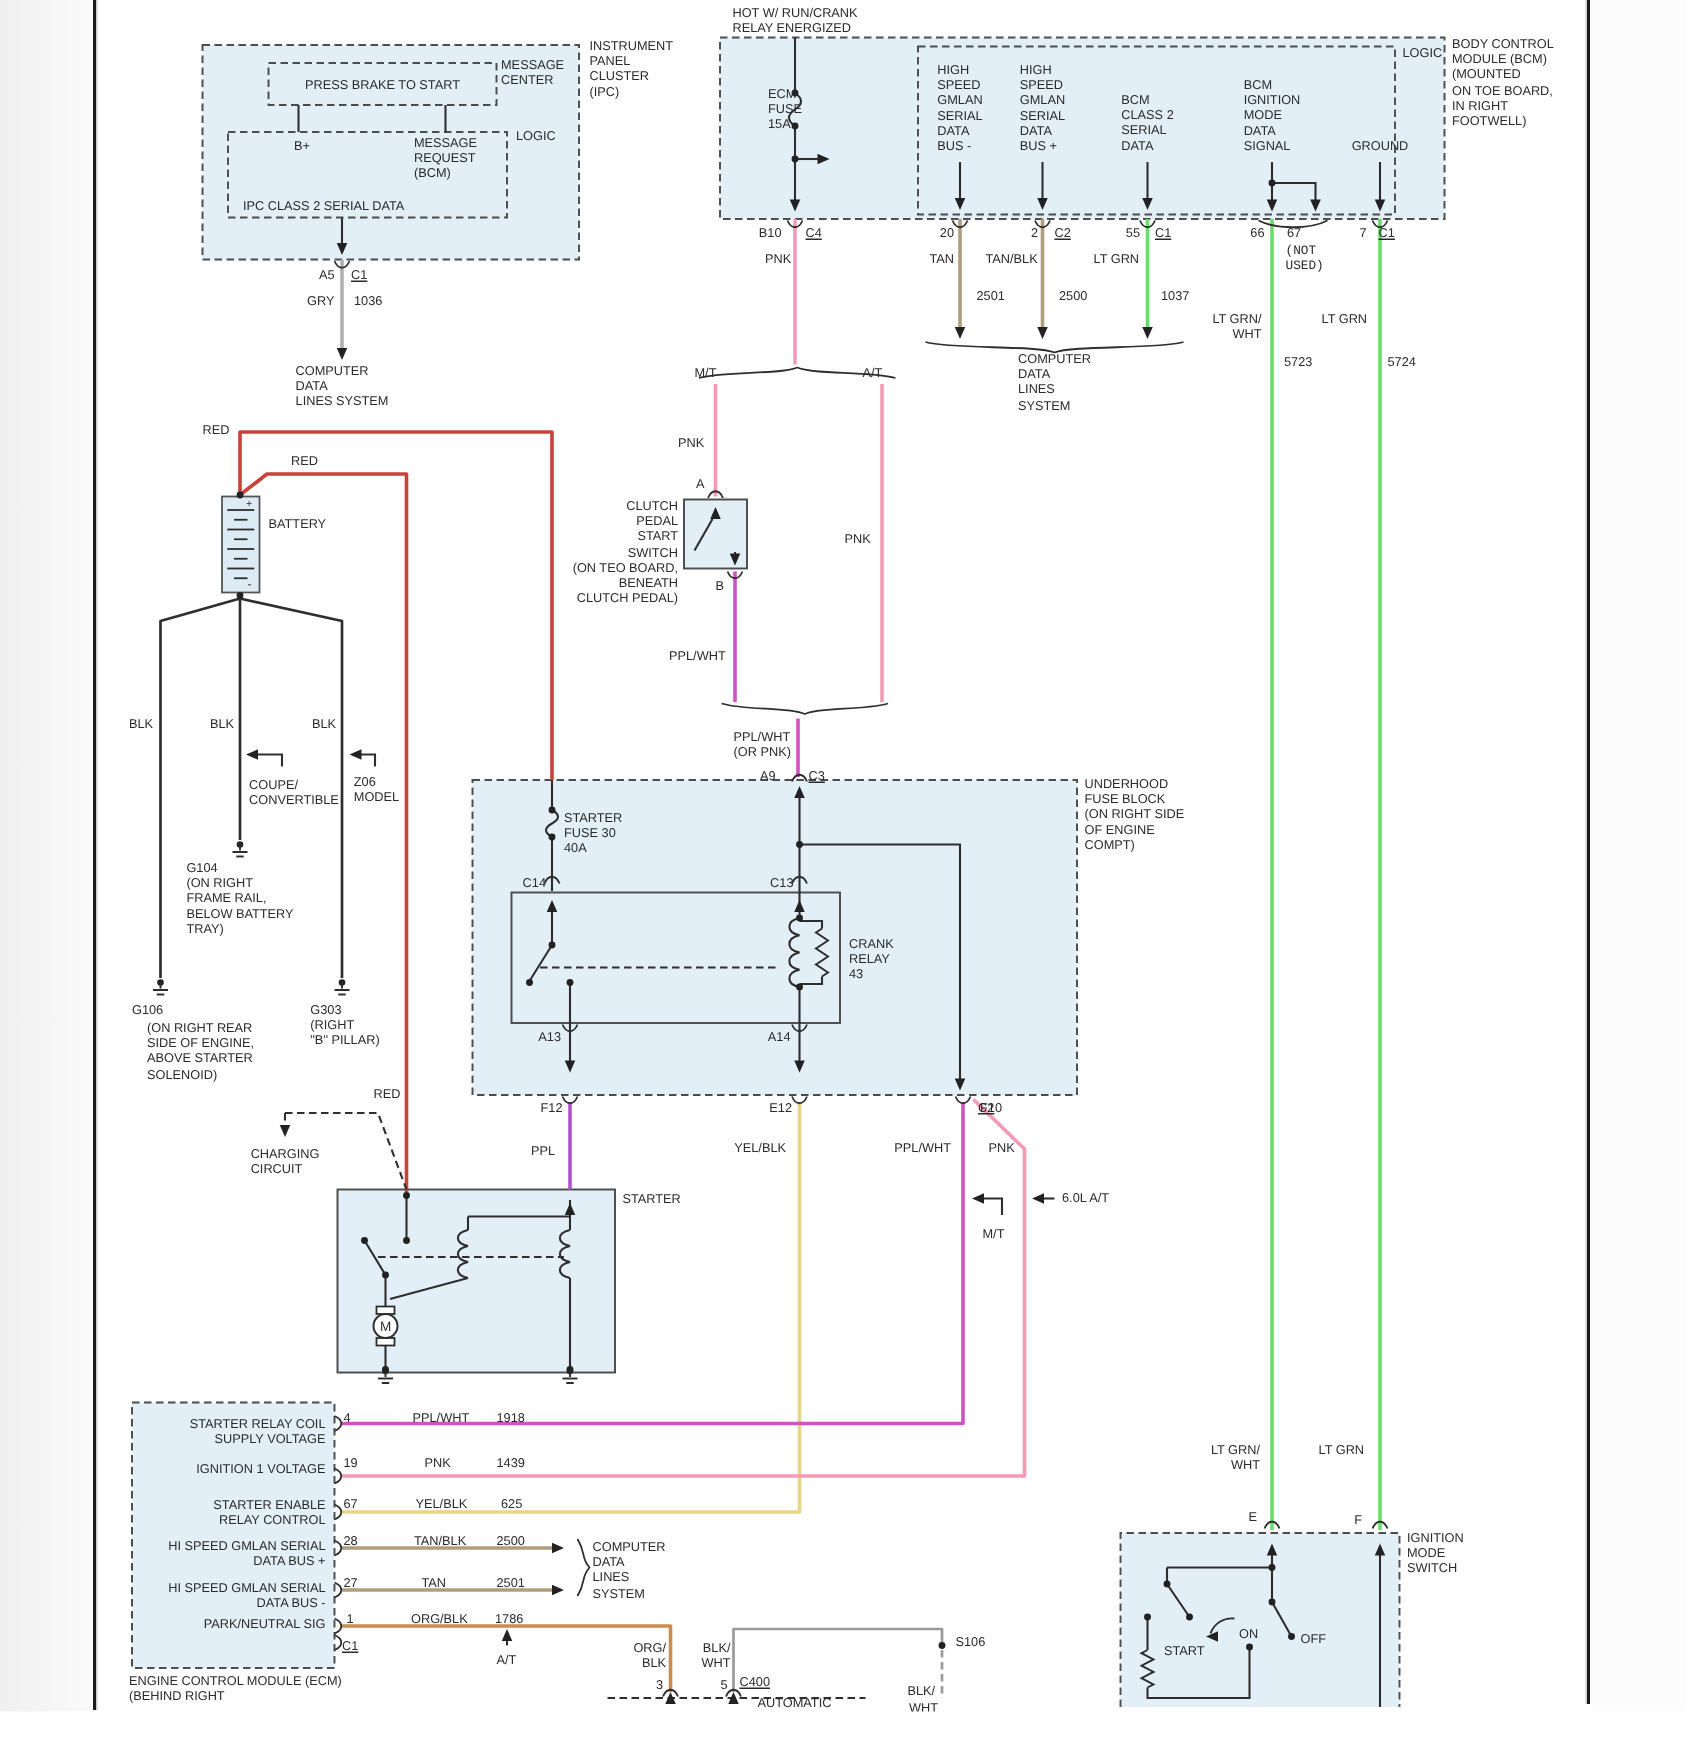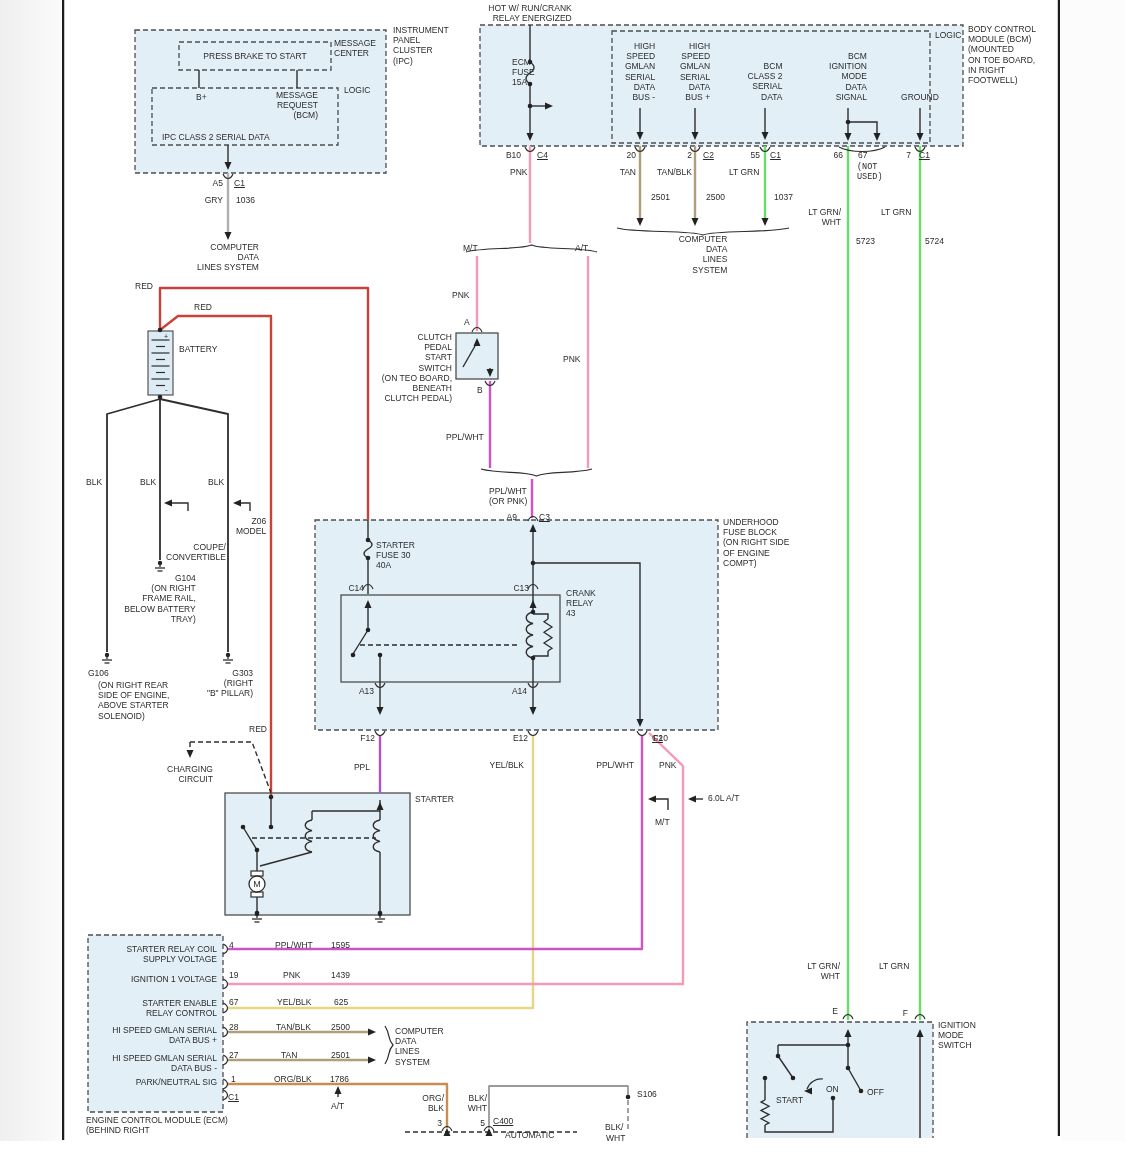--- a/index.html
+++ b/index.html
@@ -6,21 +6,21 @@
   #stage{position:relative;width:1125px;height:1165px;background:#fff;overflow:hidden;
          font-family:"Liberation Sans","DejaVu Sans",sans-serif;}
   #margin-left{position:absolute;left:0;top:0;width:62px;height:1165px;
                background:linear-gradient(to right,#efefef,#fbfbfb);}
   #margin-right{position:absolute;left:1061px;top:0;width:64px;height:1165px;background:#fcfcfc;}
   #edge-left{position:absolute;left:62px;top:0;width:2px;height:1140px;background:#1c1c1c;box-shadow:1px 0 0 #c9c9c9;}
   #edge-right{position:absolute;left:1058px;top:0;width:2px;height:1136px;background:#1c1c1c;box-shadow:-1px 0 0 #cfcfcf;}
   #diagram{position:absolute;left:0;top:0;}
   #labels{position:absolute;left:0;top:0;width:1125px;height:1165px;pointer-events:none;}
   .lbl{position:absolute;font-size:8.5px;line-height:10.2px;color:#2b2b2b;white-space:pre-line;}
-  .lbl.c{transform:translateX(-50%);text-align:right;}
+  .lbl.c{transform:translateX(-50%);text-align:left;}
   .lbl.r{transform:translateX(-100%);text-align:right;}
   .lbl.u{text-decoration:underline;}
   #cutoff{position:absolute;left:0;top:1141px;width:1125px;height:24px;background:#fff;}
 </style>
 </head>
 <body>
 
 <div id="stage">
   <div id="margin-left"></div>
   <div id="margin-right"></div>
@@ -359,21 +359,21 @@
       <div class="lbl" style="left: 723px; top: 517px;">UNDERHOOD
 FUSE BLOCK
 (ON RIGHT SIDE
 OF ENGINE
 COMPT)</div>
       <div class="lbl" style="left: 376px; top: 540px;">STARTER
 FUSE 30
 40A</div>
       <div class="lbl r" style="left: 364px; top: 583px;">C14</div>
       <div class="lbl r" style="left: 529px; top: 583px;">C13</div>
-      <div class="lbl" style="left: 566px; top: 588px;">CRANK
+      <div class="lbl" style="left: 566px; top: 624px;">CRANK
 RELAY
 43</div>
       <div class="lbl r" style="left: 374px; top: 686px;">A13</div>
       <div class="lbl r" style="left: 527px; top: 686px;">A14</div>
       <div class="lbl r" style="left: 375px; top: 733px;">F12</div>
       <div class="lbl r" style="left: 528px; top: 733px;">E12</div>
       <div class="lbl r" style="left: 668px; top: 733px;">F10</div>
       <div class="lbl u" style="left: 652px; top: 733px;">C2</div>
       <div class="lbl r" style="left: 370px; top: 762px;">PPL</div>
       <div class="lbl r" style="left: 524px; top: 760px;">YEL/BLK</div>
@@ -382,21 +382,21 @@
       <div class="lbl" style="left: 655px; top: 817px;">M/T</div>
       <div class="lbl" style="left: 708px; top: 793px;">6.0L A/T</div>
       <div class="lbl" style="left: 135px; top: 281px;">RED</div>
       <div class="lbl" style="left: 194px; top: 302px;">RED</div>
       <div class="lbl" style="left: 179px; top: 344px;">BATTERY</div>
       <div class="lbl" style="left: 164px; top: 332px; font-size: 7px;">+</div>
       <div class="lbl" style="left: 165px; top: 385px; font-size: 8px;">-</div>
       <div class="lbl" style="left: 86px; top: 477px;">BLK</div>
       <div class="lbl" style="left: 140px; top: 477px;">BLK</div>
       <div class="lbl" style="left: 208px; top: 477px;">BLK</div>
-      <div class="lbl c" style="left: 196px; top: 518px; margin-top: 24px;">COUPE/
+      <div class="lbl c" style="left: 196px; top: 518px;">COUPE/
 CONVERTIBLE</div>
       <div class="lbl c" style="left: 251px; top: 516px;">Z06
 MODEL</div>
       <div class="lbl c" style="left: 160px; top: 573px;">G104
 (ON RIGHT
 FRAME RAIL,
 BELOW BATTERY
 TRAY)</div>
       <div class="lbl" style="left: 88px; top: 668px;">G106</div>
       <div class="lbl" style="left: 98px; top: 680px;">(ON RIGHT REAR
@@ -426,21 +426,21 @@
       <div class="lbl" style="left: 229px; top: 1022px;">28</div>
       <div class="lbl" style="left: 229px; top: 1050px;">27</div>
       <div class="lbl" style="left: 231px; top: 1074px;">1</div>
       <div class="lbl u" style="left: 228px; top: 1092px;">C1</div>
       <div class="lbl" style="left: 275px; top: 940px;">PPL/WHT</div>
       <div class="lbl" style="left: 283px; top: 970px;">PNK</div>
       <div class="lbl" style="left: 277px; top: 997px;">YEL/BLK</div>
       <div class="lbl" style="left: 276px; top: 1022px;">TAN/BLK</div>
       <div class="lbl" style="left: 281px; top: 1050px;">TAN</div>
       <div class="lbl" style="left: 274px; top: 1074px;">ORG/BLK</div>
-      <div class="lbl" style="left: 331px; top: 940px;">1595</div>
+      <div class="lbl" style="left: 331px; top: 940px;">1918</div>
       <div class="lbl" style="left: 331px; top: 970px;">1439</div>
       <div class="lbl" style="left: 334px; top: 997px;">625</div>
       <div class="lbl" style="left: 331px; top: 1022px;">2500</div>
       <div class="lbl" style="left: 331px; top: 1050px;">2501</div>
       <div class="lbl" style="left: 330px; top: 1074px;">1786</div>
       <div class="lbl" style="left: 331px; top: 1101px;">A/T</div>
       <div class="lbl" style="left: 395px; top: 1026px;">COMPUTER
 DATA
 LINES
 SYSTEM</div>

